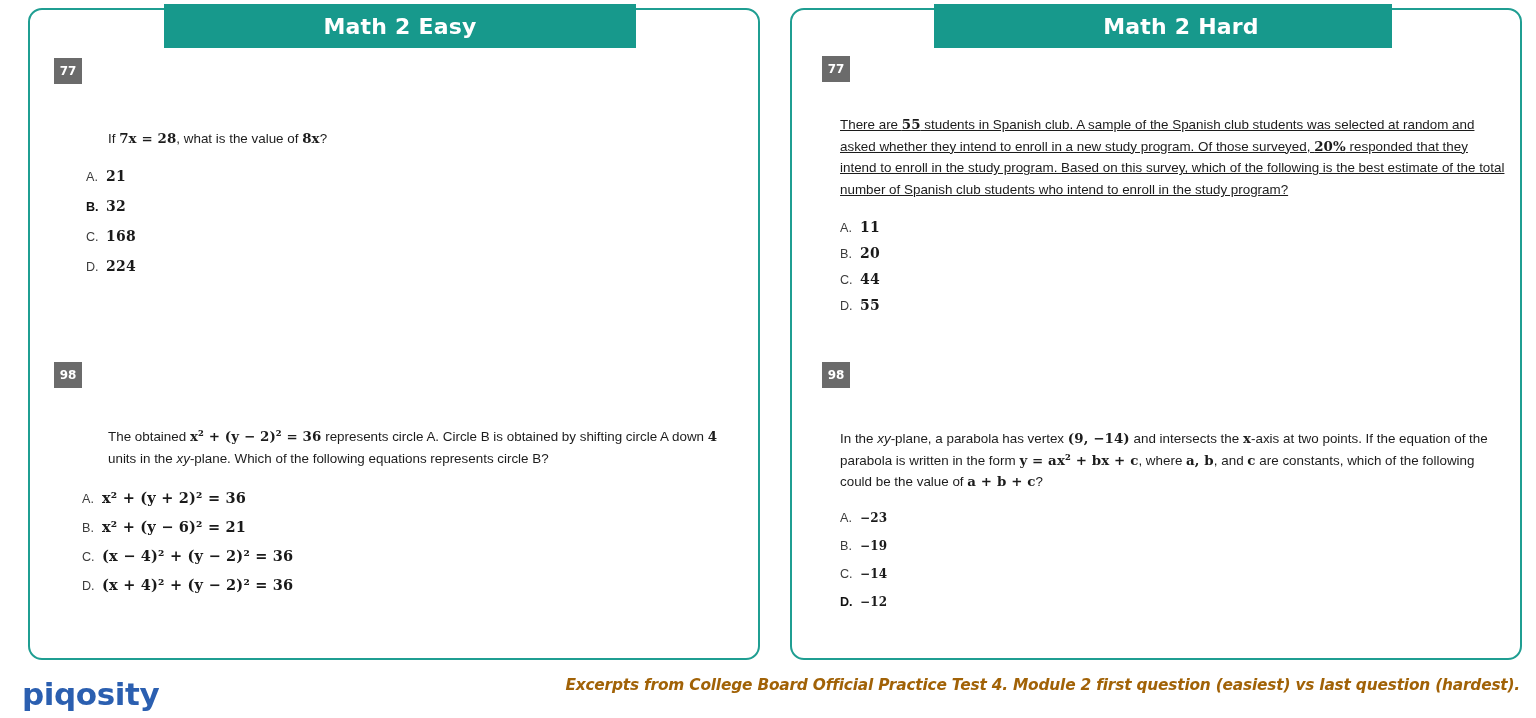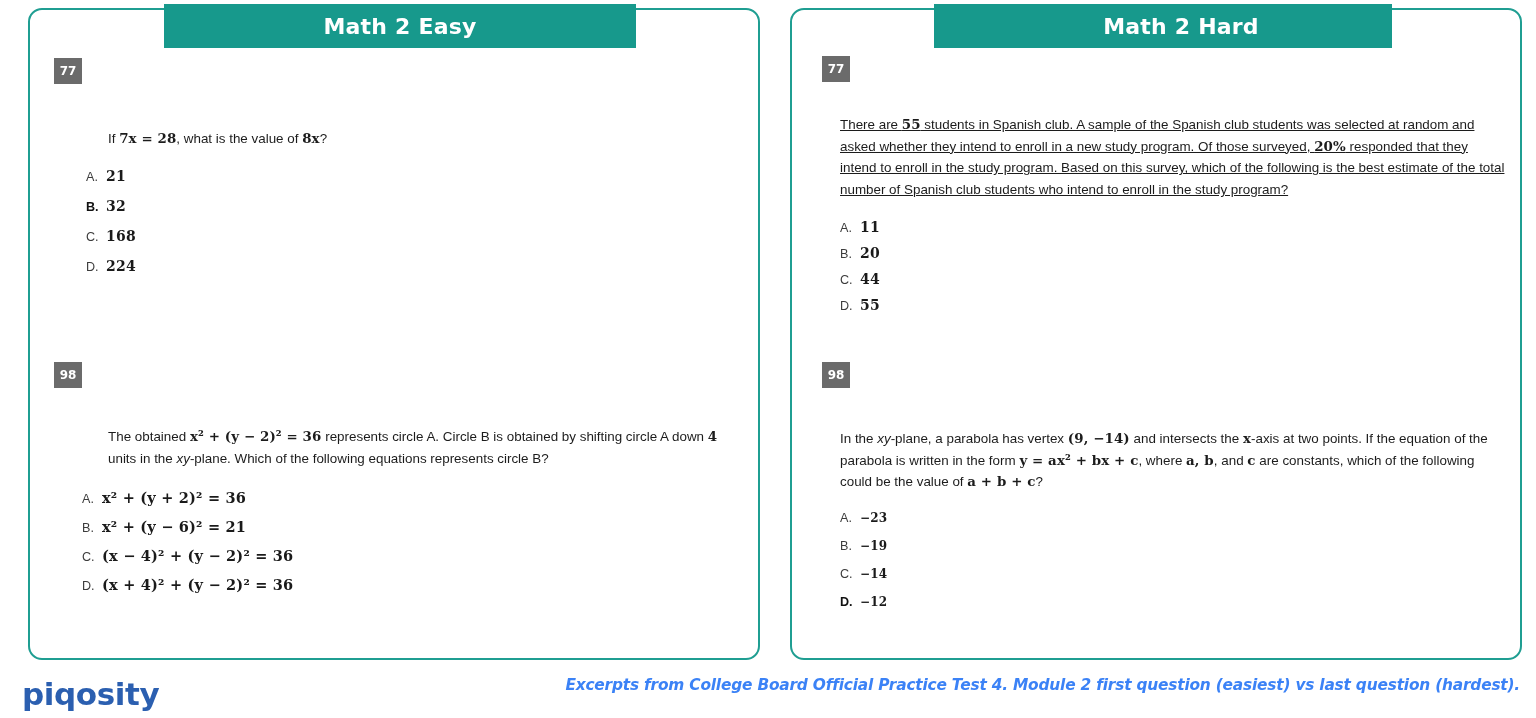--- a/index.html
+++ b/index.html
@@ -180,21 +180,21 @@
     color: #2b5fb0;
     letter-spacing: -0.4px;
     flex: 0 0 auto;
   }
   .footer-note {
     flex: 1 1 auto;
     text-align: right;
     font-style: italic;
     font-weight: bold;
     font-size: 15.4px;
-    color: #3b82f6;
+    color: #a16207;
     font-family: "DejaVu Sans", sans-serif;
     letter-spacing: -0.2px;
     padding-right: 6px;
   }
 </style>
 </head>
 <body>
 
 <div class="page">
 

